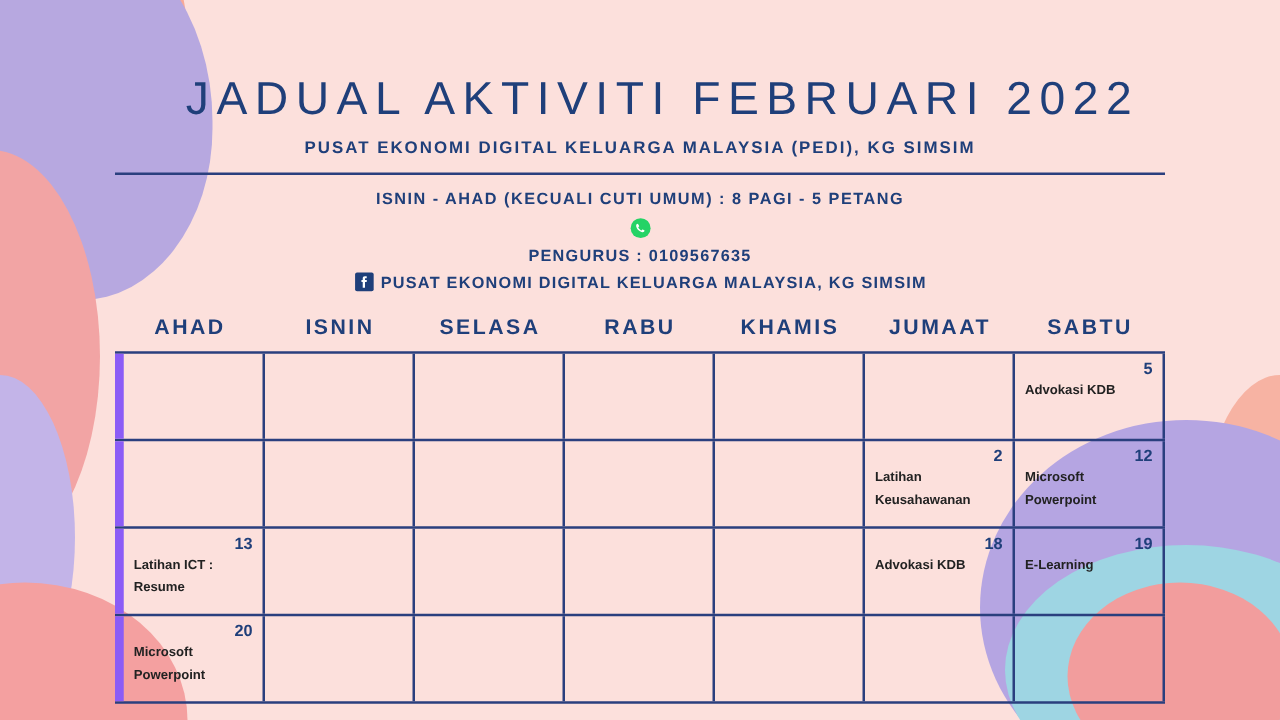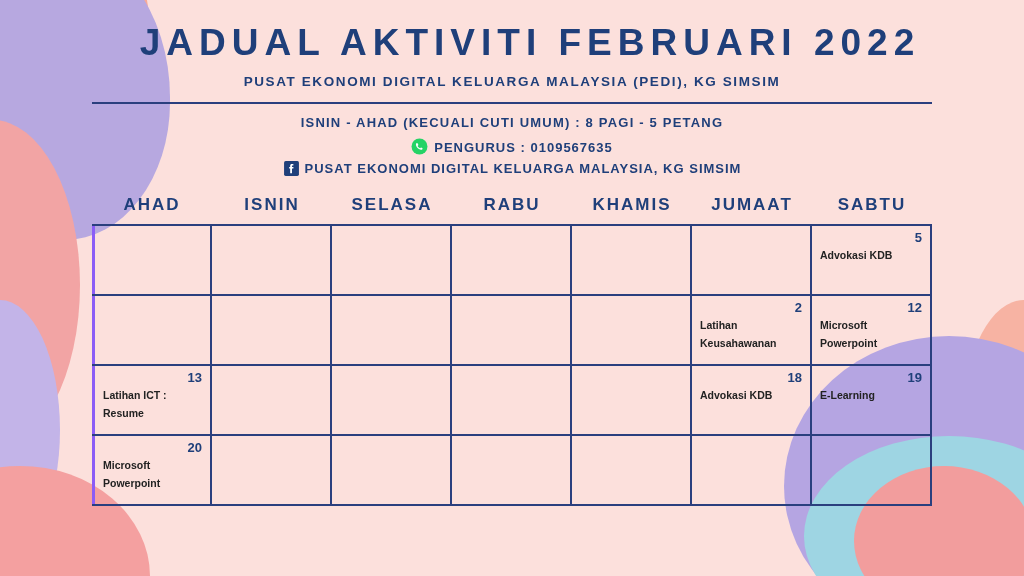--- a/index.html
+++ b/index.html
@@ -64,23 +64,23 @@
   
   .content {
     position: absolute; inset: 0;
     z-index: 5;
   }
 
   .title {
     text-align: center;
     color: #1f3f7a;
     font-size: 37px;
-    font-weight: bold;
+    font-weight: normal;
     letter-spacing: 6px;
-    padding-top: 22px;
+    padding-top: 58px;
     margin-left: 36px;
   }
   .subtitle {
     text-align: center;
     color: #1f3f7a;
     font-size: 13.5px;
     font-weight: bold;
     letter-spacing: 1.6px;
     margin-top: 10px;
   }
@@ -98,26 +98,27 @@
     margin-top: 11px;
   }
   .contacts {
     margin-top: 8px;
     display: flex;
     justify-content: center;
     gap: 62px;
   }
   .contact {
     display: flex;
-    align-items: flex-end;
+    align-items: center;
     gap: 6px;
     color: #1f3f7a;
     font-size: 13px;
     font-weight: bold;
     letter-spacing: 1px;
+    flex-direction: column;
   }
   .social {
     margin-top: 5px;
     display: flex;
     justify-content: center;
     align-items: center;
     gap: 5px;
     color: #1f3f7a;
     font-size: 13px;
     font-weight: bold;
@@ -153,21 +154,21 @@
     grid-template-columns: repeat(7, 1fr);
     height: 70px;
     border-bottom: 2px solid #2a3f7e;
   }
   .cal-row:last-child { border-bottom: 2px solid #2a3f7e; }
   .cell {
     border-right: 2px solid #2a3f7e;
     position: relative;
     padding: 4px 8px;
   }
-  .cell:first-child { border-left: 3px solid #8b5cf6; }
+  .cell:first-child { border-left: 7px solid #8b5cf6; }
   .cell .daynum {
     display: block;
     text-align: right;
     color: #1f3f7a;
     font-size: 13px;
     font-weight: bold;
   }
   .cell .event {
     margin-top: 18px;
     text-align: left;

